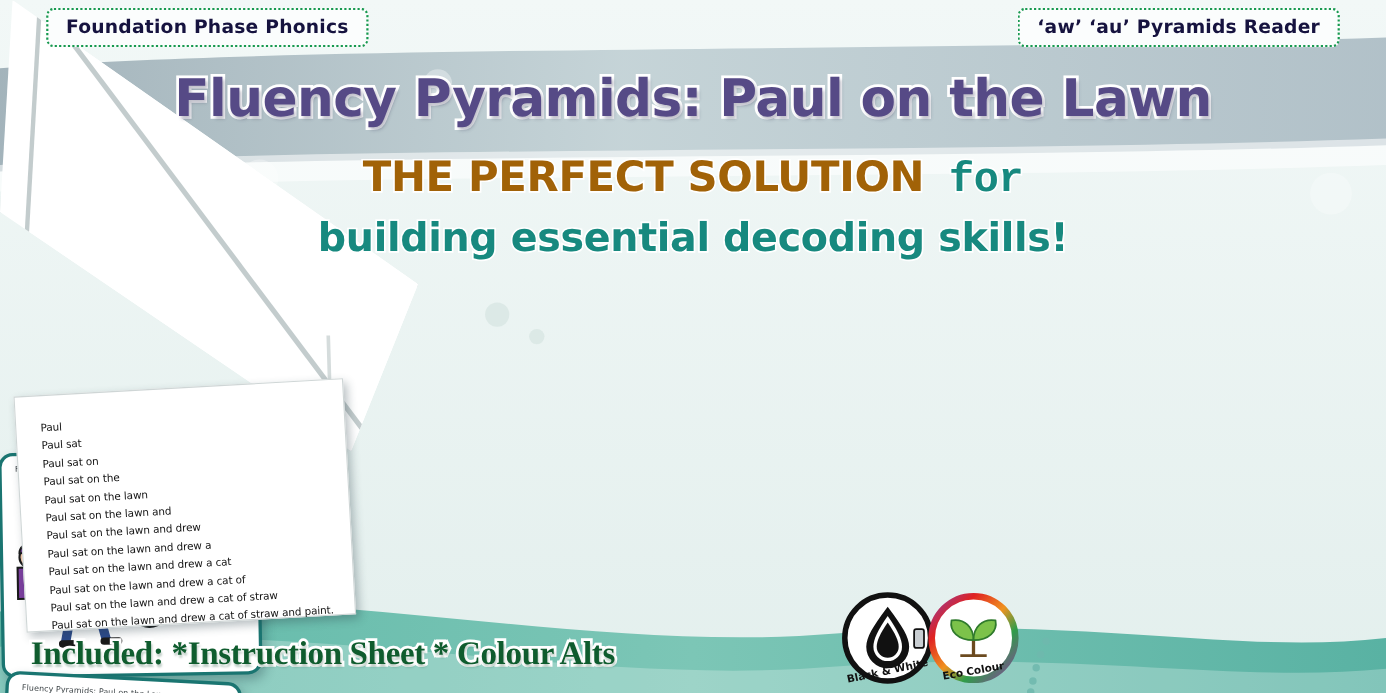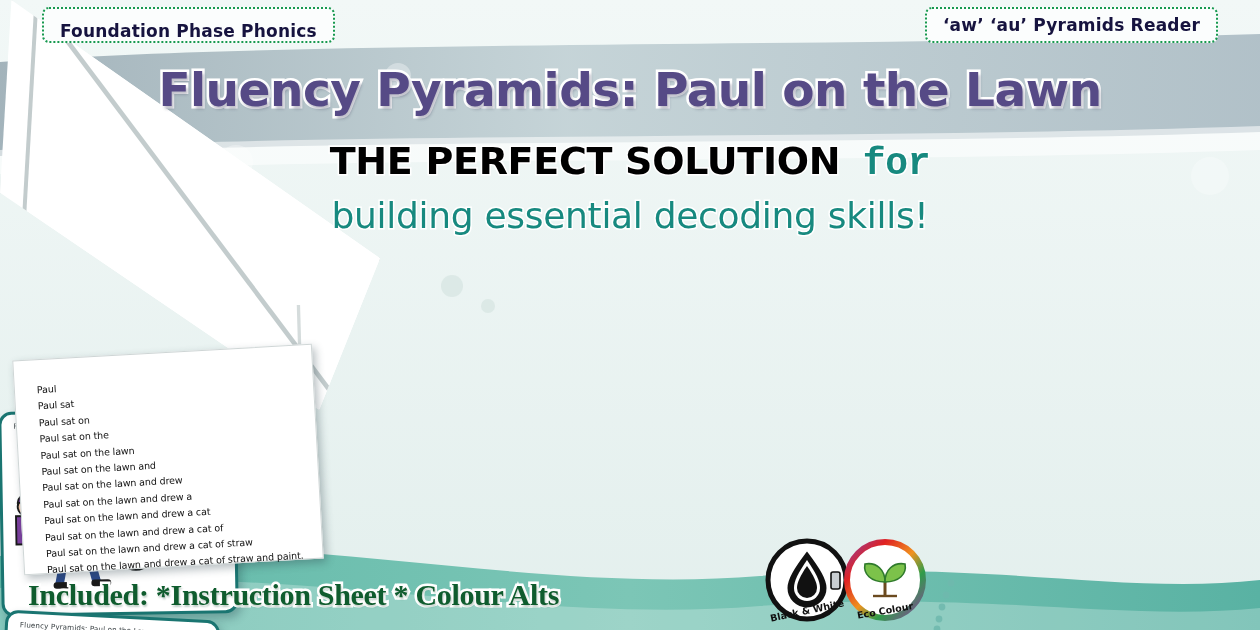--- a/index.html
+++ b/index.html
@@ -19,35 +19,35 @@
   .badge {
     position:absolute; top:7px; height:36px;
     background:#fbfdfd; border:2px dotted #17994f; border-radius:7px;
     display:flex; align-items:center; justify-content:center;
     padding:0 16px; z-index:40;
   }
   .badge span {
     font-family:"DejaVu Sans", sans-serif; font-weight:bold;
     font-size:17px; color:#16133f; letter-spacing:.2px; white-space:nowrap;
   }
-  #badge-left  { left:42px;align-items:flex-end; }
+  #badge-left  { left:42px; }
   #badge-right { right:42px; }
 
   
   .headline { position:absolute; left:0; right:0; top:62px; text-align:center; z-index:35; }
   .title {
     font-family:"DejaVu Sans", sans-serif; font-weight:bold;
     font-size:47px; color:#564a86; letter-spacing:-.5px;
     -webkit-text-stroke:5px #ffffff; paint-order:stroke fill;
     text-shadow:2px 3px 3px rgba(60,60,90,.32);
   }
   .sub1 { margin-top:22px; font-size:38px; font-weight:bold; letter-spacing:-.3px; }
-  .sub1 .pur { color:#000000; -webkit-text-stroke:3px #fff; paint-order:stroke fill; }
+  .sub1 .pur { color:#a16207; -webkit-text-stroke:3px #fff; paint-order:stroke fill; }
   .sub1 .tea { color:#17897f; -webkit-text-stroke:3px #fff; paint-order:stroke fill;font-family:Liberation Mono, monospace; }
-  .sub2 { margin-top:10px; font-size:36px; font-weight:normal; color:#17897f;
+  .sub2 { margin-top:10px; font-size:36px; font-weight:bold; color:#17897f;
           -webkit-text-stroke:3px #fff; paint-order:stroke fill; letter-spacing:-.3px; }
   .bottom-text {
     position:absolute; left:28px; bottom:18px; z-index:50;
     font-family:Liberation Serif, serif; font-weight:bold; font-size:30px;
     color:#0f5c2e; -webkit-text-stroke:5px #ffffff; paint-order:stroke fill;
     letter-spacing:-.3px; text-shadow:1px 2px 2px rgba(0,60,30,.25);
   }
 
   
   .paper { position:absolute; background:#fff; box-shadow:3px 4px 9px rgba(40,60,70,.33); }

